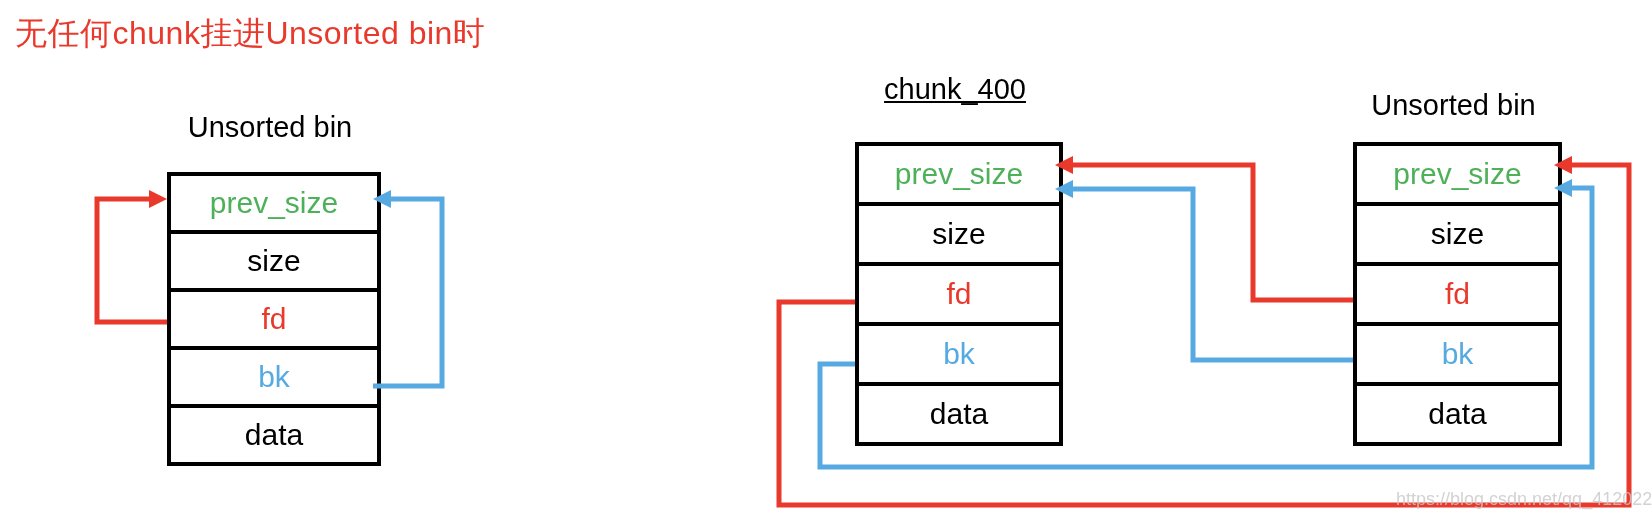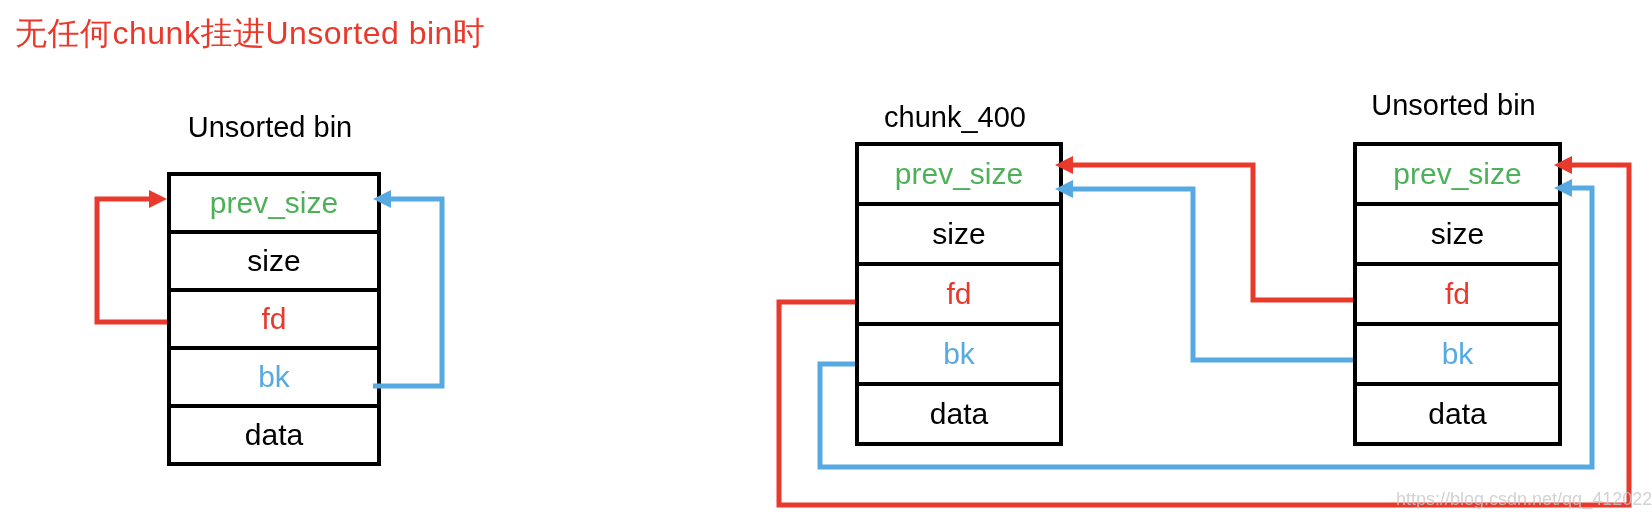--- a/index.html
+++ b/index.html
@@ -60,21 +60,21 @@
         <span class="c-red">fd</span>
       </div>
     <div class="memrow">
         <span class="c-blue">bk</span>
       </div>
     <div class="memrow">
         <span class="c-ink">data</span>
       </div>
   </div>
 
-  <div class="box-title" style="left:855px;top:100px;width:200px;">chunk_400</div>
+  <div class="box-title" style="left:855px;top:72px;width:200px;text-decoration:underline;">chunk_400</div>
   <div class="mem-box rows-56" style="left:855px;top:142px;width:200px;">
     <div class="memrow">
         <span class="c-green">prev_size</span>
       </div>
     <div class="memrow">
         <span class="c-ink">size</span>
       </div>
     <div class="memrow">
         <span class="c-red">fd</span>
       </div>

